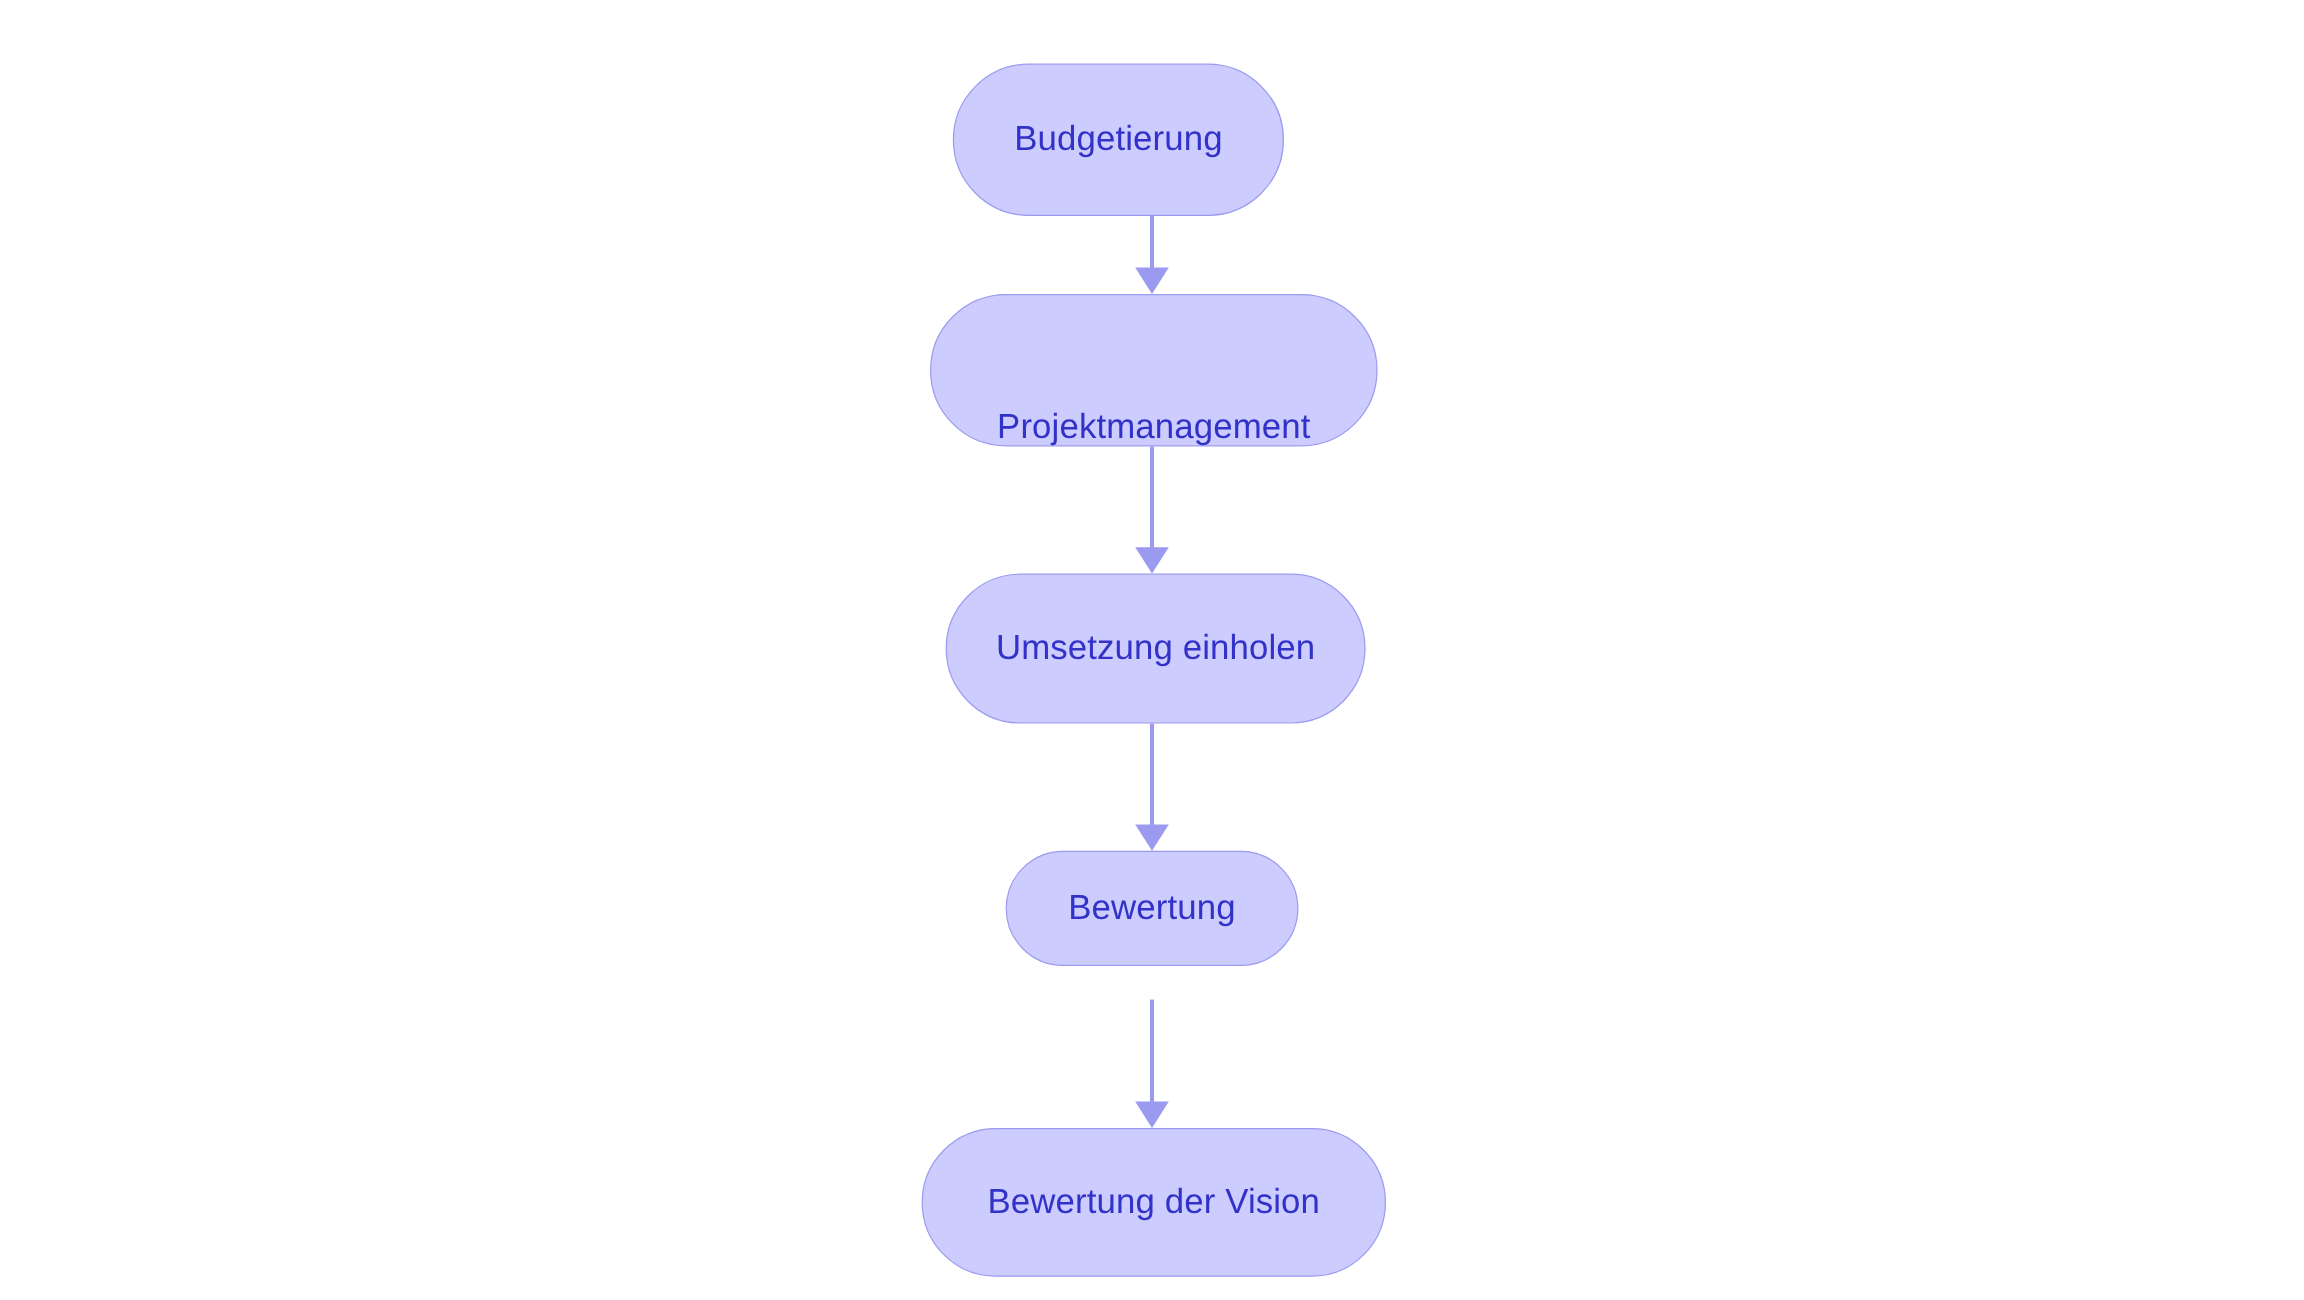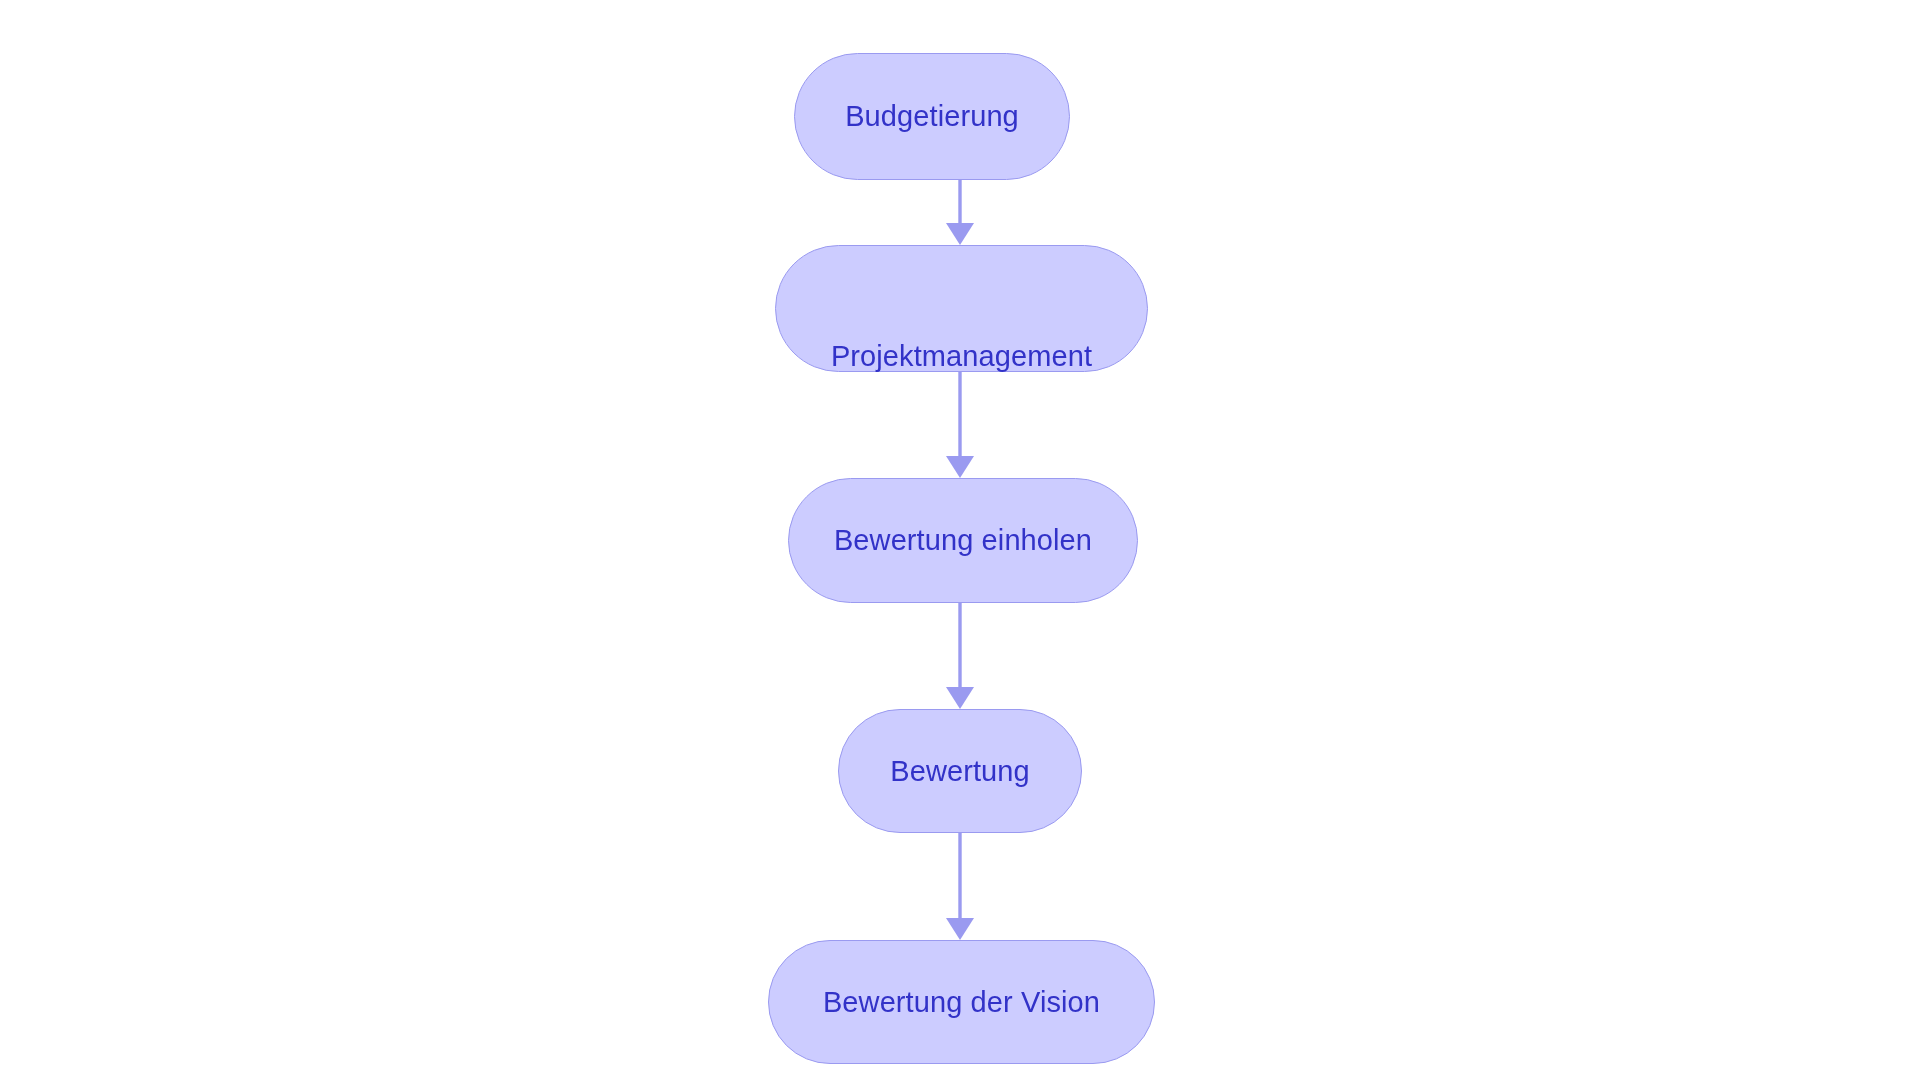--- a/index.html
+++ b/index.html
@@ -40,21 +40,21 @@
     font-weight: 400;
     letter-spacing: 0.1px;
     line-height: 1;
     text-align: center;
     pointer-events: none;
   }
 
   .node-1 { left: 794px; top: 13px;   width: 276px; height: 127px; margin-top: 40px; }
   .node-2 { left: 775px; top: 245px;  width: 373px; height: 127px; align-items: flex-end; }
   .node-3 { left: 788px; top: 478px;  width: 350px; height: 125px; }
-  .node-4 { left: 838px; top: 709px;  width: 244px; height: 124px; }
+  .node-4 { left: 838px; top: 709px;  width: 244px; height: 96px; }
   .node-5 { left: 768px; top: 940px;  width: 387px; height: 124px; }
 
   
   .edge {
     position: absolute;
     left: 0;
     top: 0;
     width: 1920px;
     height: 1083px;
     overflow: visible;
@@ -99,21 +99,21 @@
 
   <div class="node node-1">
     <span class="node-label">Budgetierung</span>
   </div>
 
   <div class="node node-2">
     <span class="node-label">Projektmanagement</span>
   </div>
 
   <div class="node node-3">
-    <span class="node-label">Bewertung einholen</span>
+    <span class="node-label">Umsetzung einholen</span>
   </div>
 
   <div class="node node-4">
     <span class="node-label">Bewertung</span>
   </div>
 
   <div class="node node-5">
     <span class="node-label">Bewertung der Vision</span>
   </div>
 

